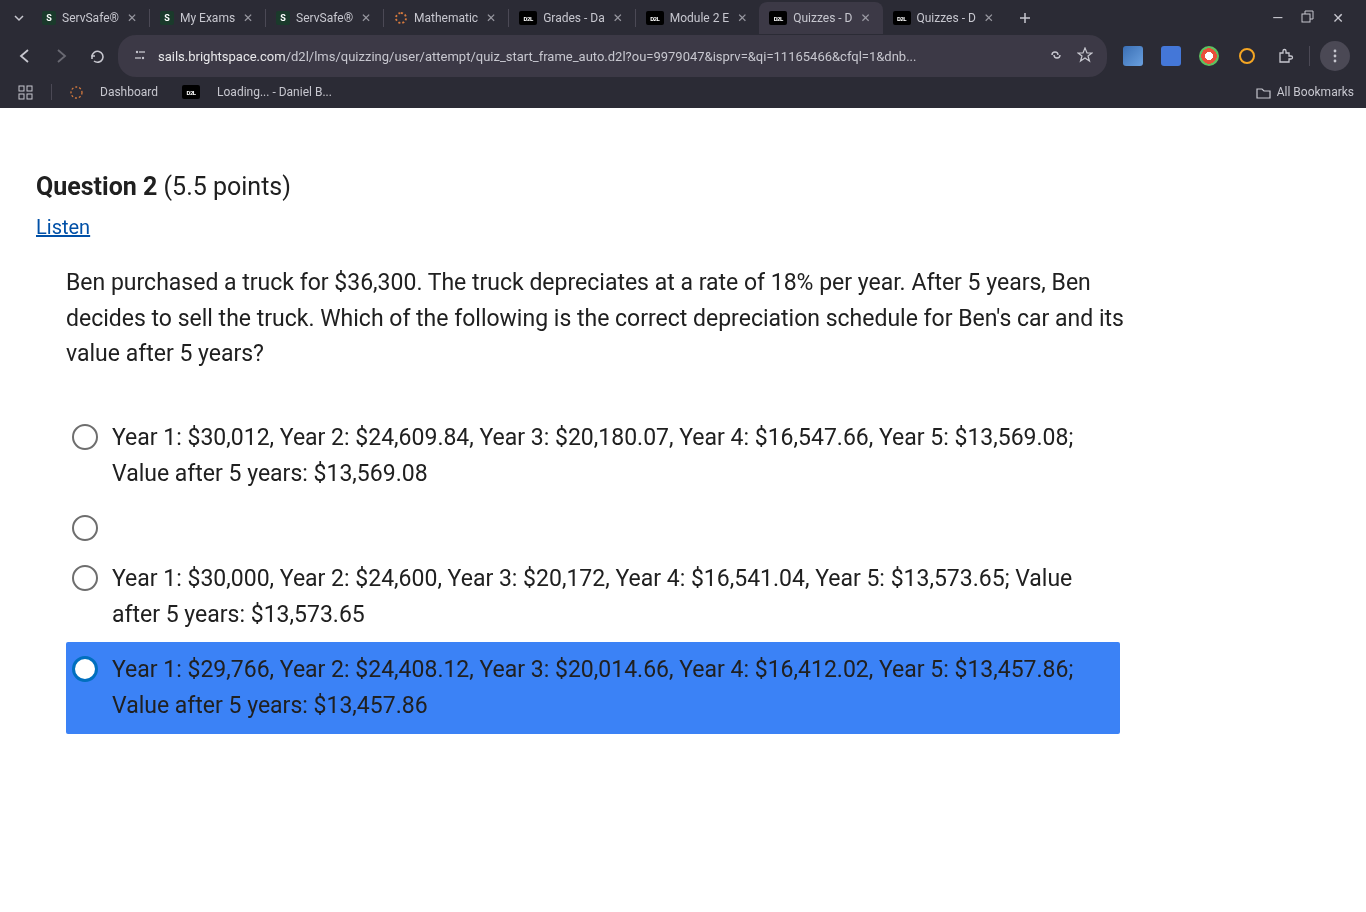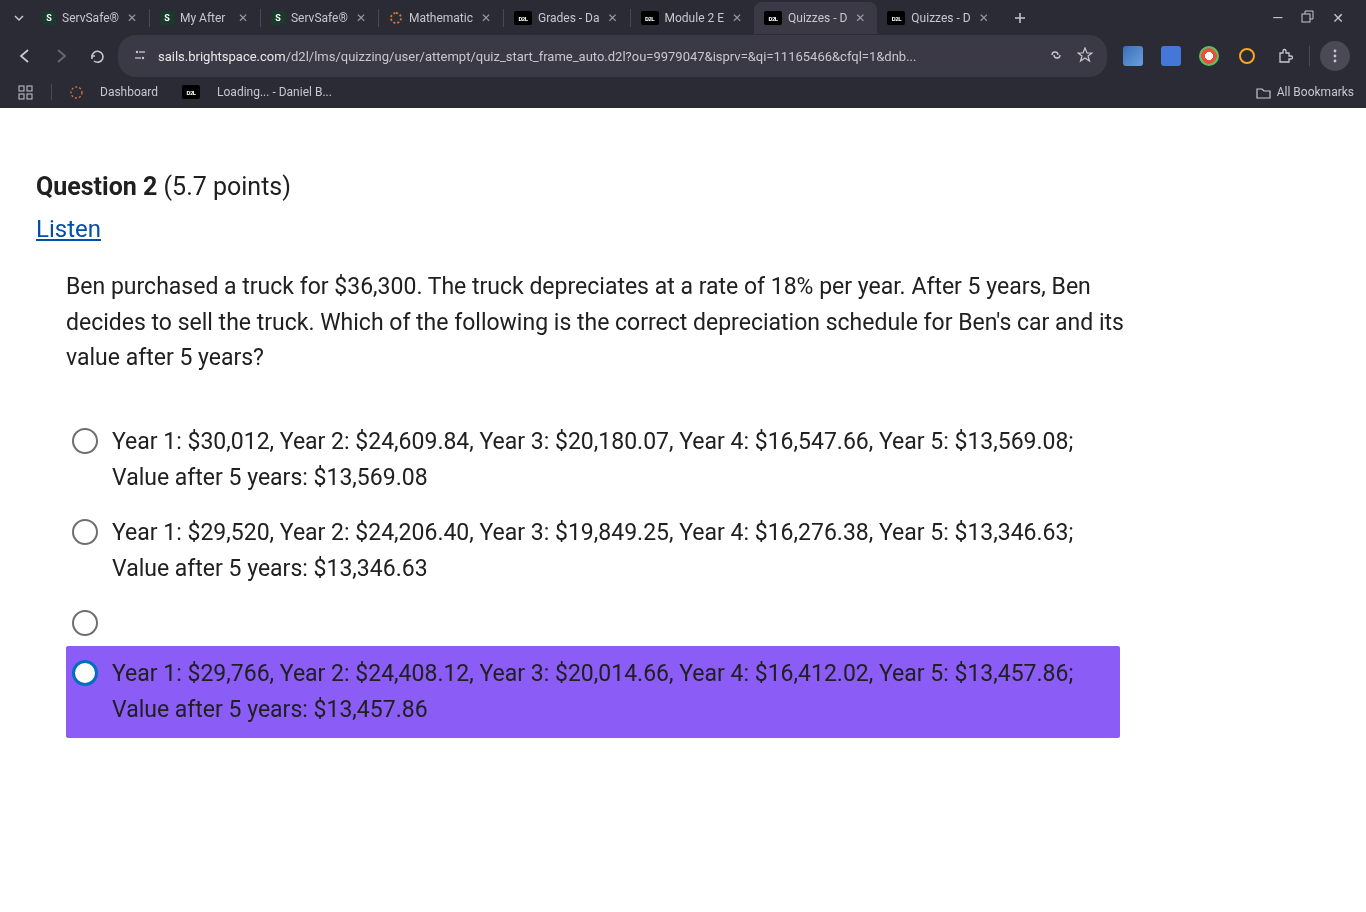--- a/index.html
+++ b/index.html
@@ -226,21 +226,21 @@
     }
     .question-header {
       font-size: 25px;
       color: #202020;
       margin-bottom: 14px;
     }
     .question-header .bold { font-weight: 700; }
     .listen-link {
       color: #0050a7;
       text-decoration: underline;
-      font-size: 24px;
+      font-size: 20px;
       cursor: pointer;
       display: inline-block;
       margin-bottom: 26px;
     }
     .question-body {
       font-size: 23px;
       line-height: 1.55;
       color: #202020;
       padding-left: 30px;
       padding-right: 180px;
@@ -252,21 +252,21 @@
     }
     .choice {
       display: flex;
       gap: 14px;
       padding: 10px 10px 10px 6px;
       align-items: flex-start;
       border-radius: 2px;
       justify-content: space-between;
     }
     .choice.hover {
-      background: #8b5cf6;
+      background: #3b82f6;
     }
     .radio {
       width: 26px;
       height: 26px;
       border: 2px solid #6e6e6e;
       border-radius: 50%;
       flex-shrink: 0;
       margin-top: 4px;
       cursor: pointer;
       background: #fff;
@@ -292,21 +292,21 @@
     </div>
 
     <div class="tab">
       <div class="tab-favicon favicon-s">S</div>
       <span class="tab-title">ServSafe®</span>
       <span class="tab-close">✕</span>
     </div>
     <div class="tab-sep"></div>
     <div class="tab">
       <div class="tab-favicon favicon-s">S</div>
-      <span class="tab-title">My After</span>
+      <span class="tab-title">My Exams</span>
       <span class="tab-close">✕</span>
     </div>
     <div class="tab-sep"></div>
     <div class="tab">
       <div class="tab-favicon favicon-s">S</div>
       <span class="tab-title">ServSafe®</span>
       <span class="tab-close">✕</span>
     </div>
     <div class="tab-sep"></div>
     <div class="tab">
@@ -453,34 +453,34 @@
           <path d="M1 3 H6 L8 5 H14 V12 H1 Z" stroke="#c7c7cf" stroke-width="1.2" fill="none"></path>
         </svg>
       <span>All Bookmarks</span>
     </div>
   </div>
 </div>
 
 <div class="page">
   <div class="question-header">
     <span class="bold">Question 2</span>
-    <span>(5.7 points)</span>
+    <span>(5.5 points)</span>
   </div>
   <a class="listen-link">Listen</a>
   <div class="question-body">Ben purchased a truck for $36,300. The truck depreciates at a rate of 18% per year. After 5 years, Ben decides to sell the truck. Which of the following is the correct depreciation schedule for Ben's car and its value after 5 years?</div>
   <div class="choices">
     <div class="choice">
       <div class="radio"></div>
       <div class="choice-text">Year 1: $30,012, Year 2: $24,609.84, Year 3: $20,180.07, Year 4: $16,547.66, Year 5: $13,569.08; Value after 5 years: $13,569.08</div>
     </div>
     <div class="choice">
       <div class="radio"></div>
-      <div class="choice-text">Year 1: $29,520, Year 2: $24,206.40, Year 3: $19,849.25, Year 4: $16,276.38, Year 5: $13,346.63; Value after 5 years: $13,346.63</div>
     </div>
     <div class="choice">
       <div class="radio"></div>
+      <div class="choice-text">Year 1: $30,000, Year 2: $24,600, Year 3: $20,172, Year 4: $16,541.04, Year 5: $13,573.65; Value after 5 years: $13,573.65</div>
     </div>
     <div class="choice hover">
       <div class="radio"></div>
       <div class="choice-text">Year 1: $29,766, Year 2: $24,408.12, Year 3: $20,014.66, Year 4: $16,412.02, Year 5: $13,457.86; Value after 5 years: $13,457.86</div>
     </div>
   </div>
 </div>
 
 </body></html>

